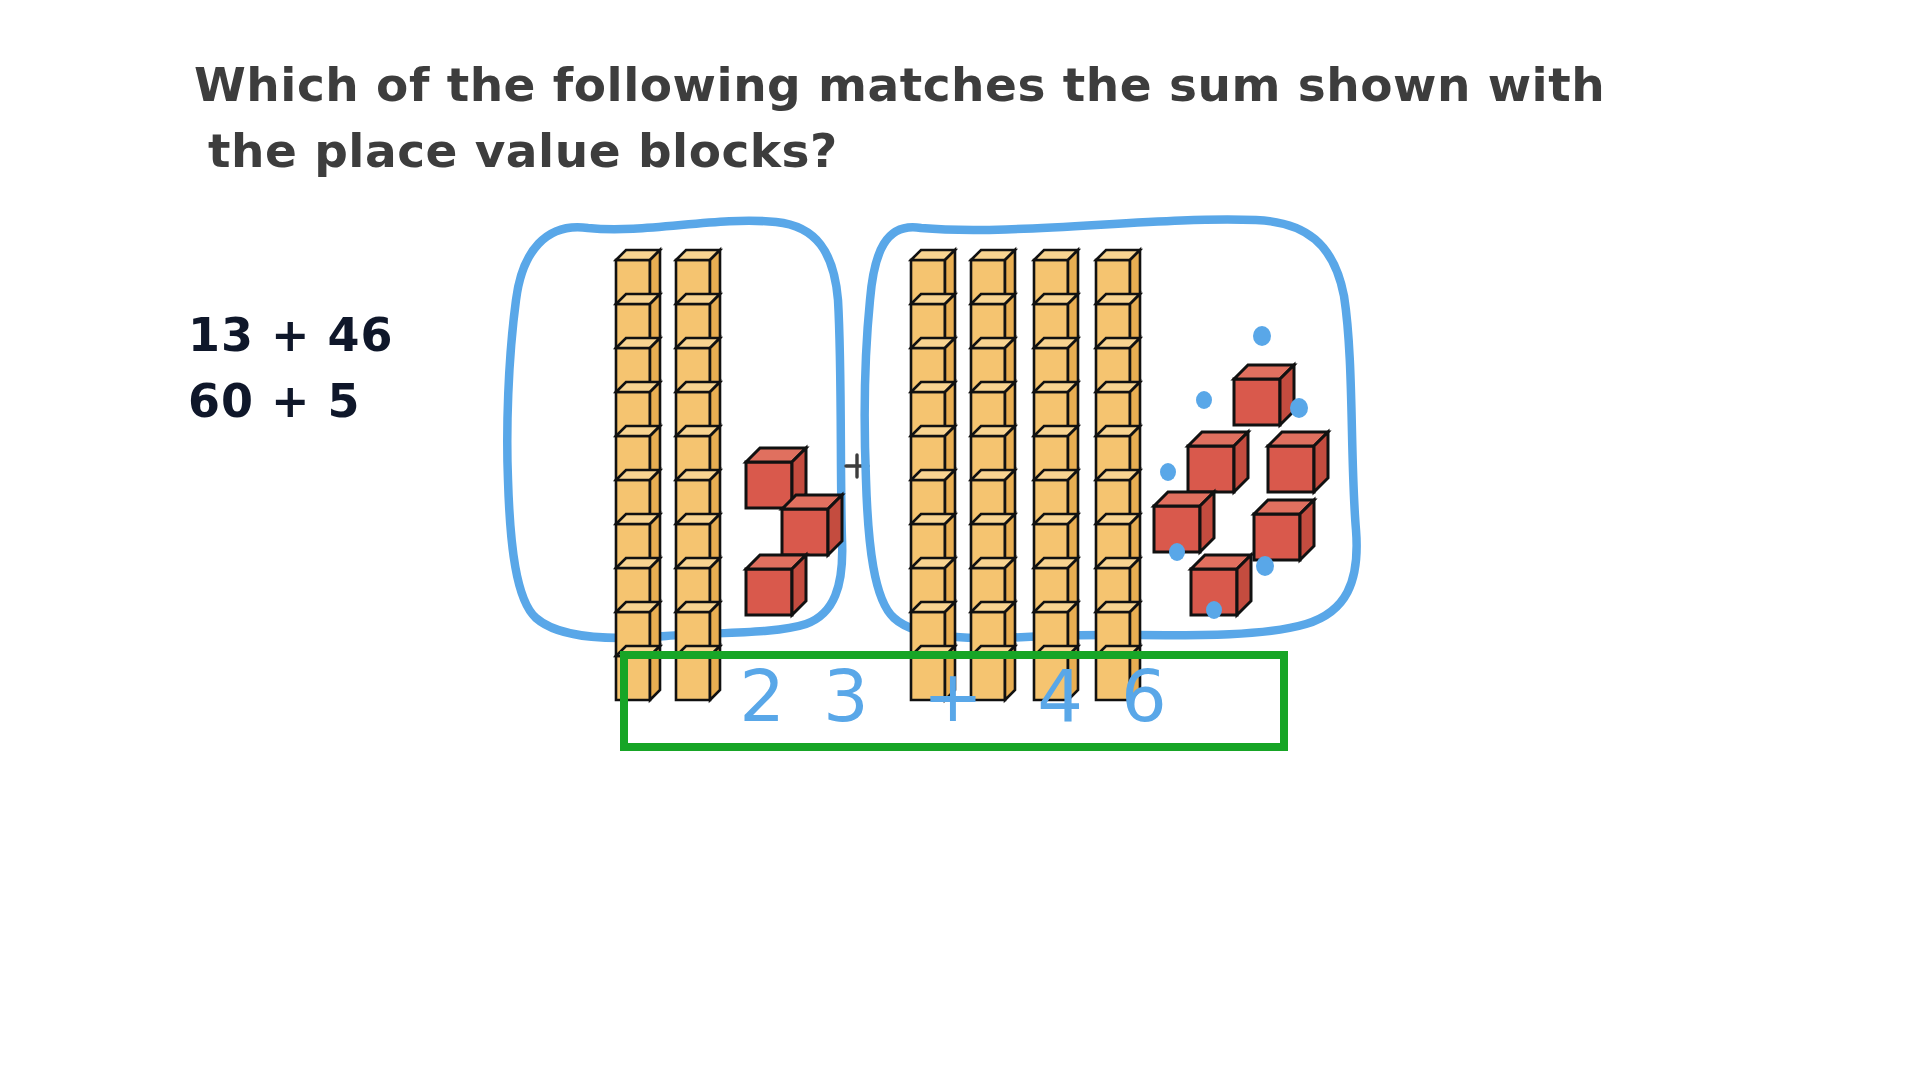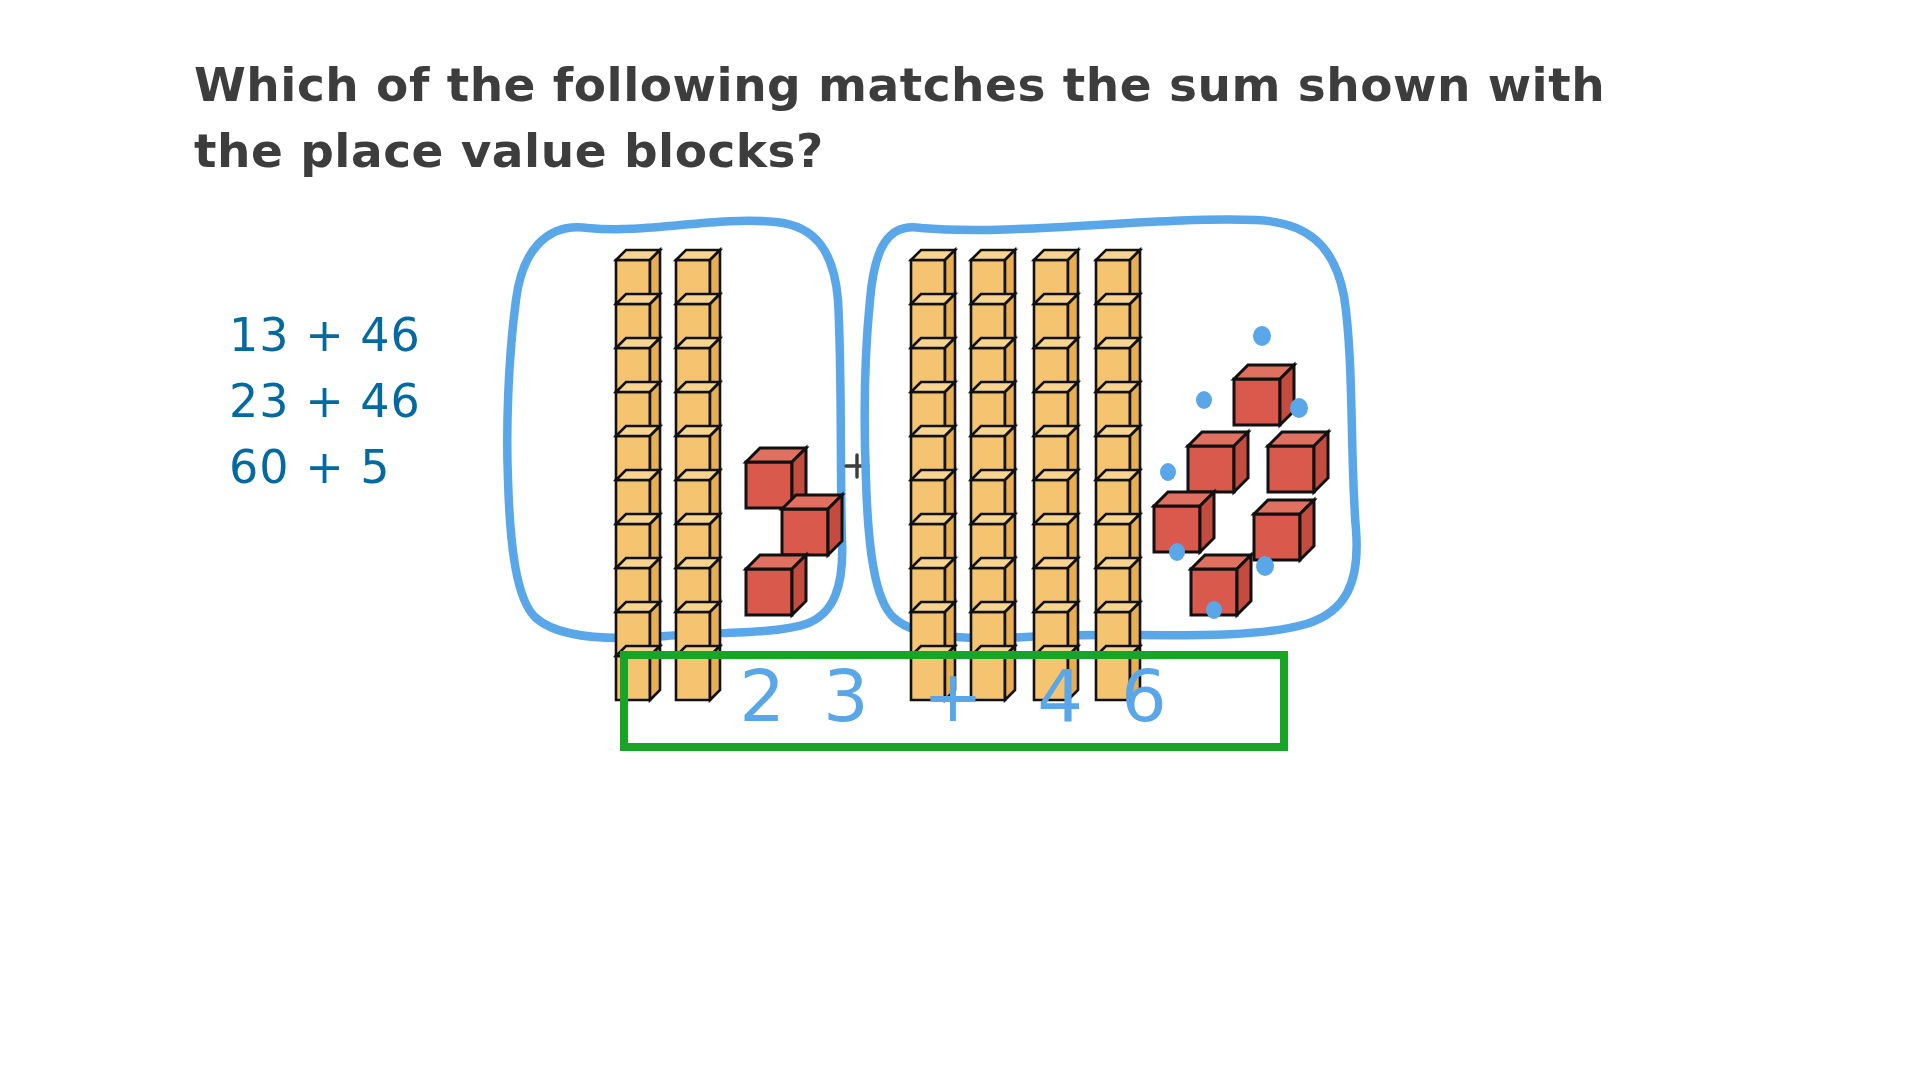--- a/index.html
+++ b/index.html
@@ -21,32 +21,31 @@
   #question{
     position:absolute;
     left:178px; top:52px;
     width:1640px;
     font-size:47px;
     line-height:66px;
     letter-spacing:0.5px;
     color:#3d3d3d;
     font-weight:600;
   }
-  #question .l2{display:block;}
+  #question .l2{display:block;margin-left:14px;}
 
   
   #options{
     position:absolute;
     left:172px; top:302px;
     font-size:46px;
     line-height:66px;
-    color:#0369a1;
-    font-weight:400;
+    color:#0f172a;
+    font-weight:700;
     letter-spacing:1px;
-    margin-left:41px;
   }
   #options .opt{display:block;white-space:pre;}
 
   
   #scene{position:absolute;left:0;top:0;width:1920px;height:1080px;pointer-events:none;}
   #scene svg{position:absolute;left:0;top:0;}
 
   
   #answer-box{
     position:absolute;
@@ -78,21 +77,20 @@
 
 <div id="stage">
 
   <div id="question" class="hand">
     <span>Which of the following matches the sum shown with</span>
     <span class="l2">the place value blocks?</span>
   </div>
 
   <div id="options">
     <span class="opt">13 + 46</span>
-    <span class="opt">23 + 46</span>
     <span class="opt">60 + 5</span>
   </div>
 
   <div id="scene">
     <svg width="1920" height="1080" viewBox="0 0 1920 1080" xmlns="http://www.w3.org/2000/svg">
       <defs>
 
         <g id="rodunit">
           <polygon points="0,10 34,10 34,54 0,54" fill="#f5c470" stroke="#111" stroke-width="2.6"></polygon>
           <polygon points="0,10 10,0 44,0 34,10" fill="#f8d491" stroke="#111" stroke-width="2.6"></polygon>

